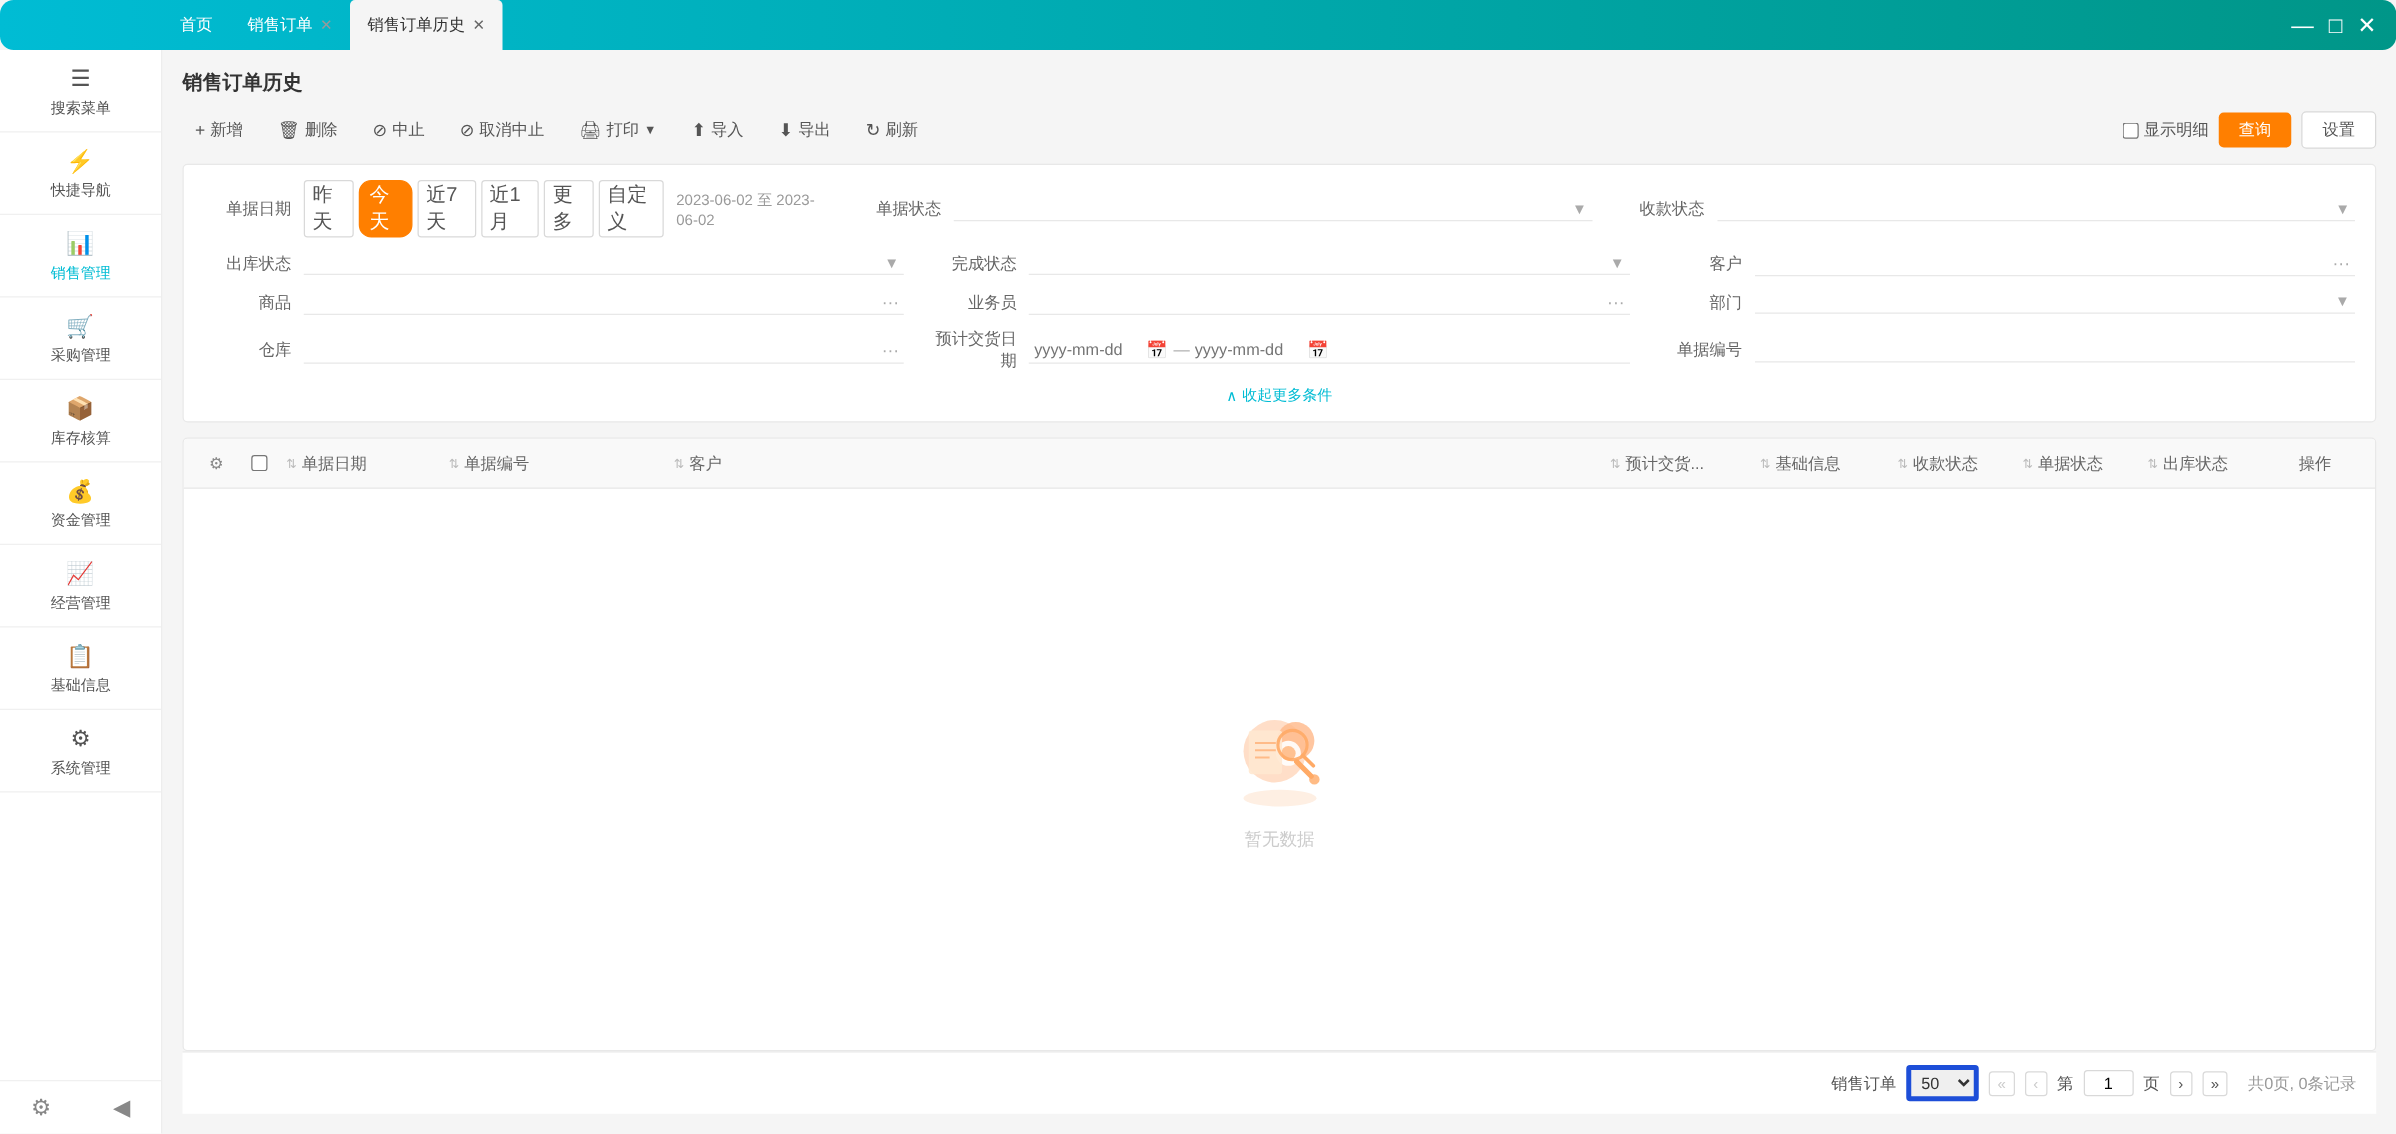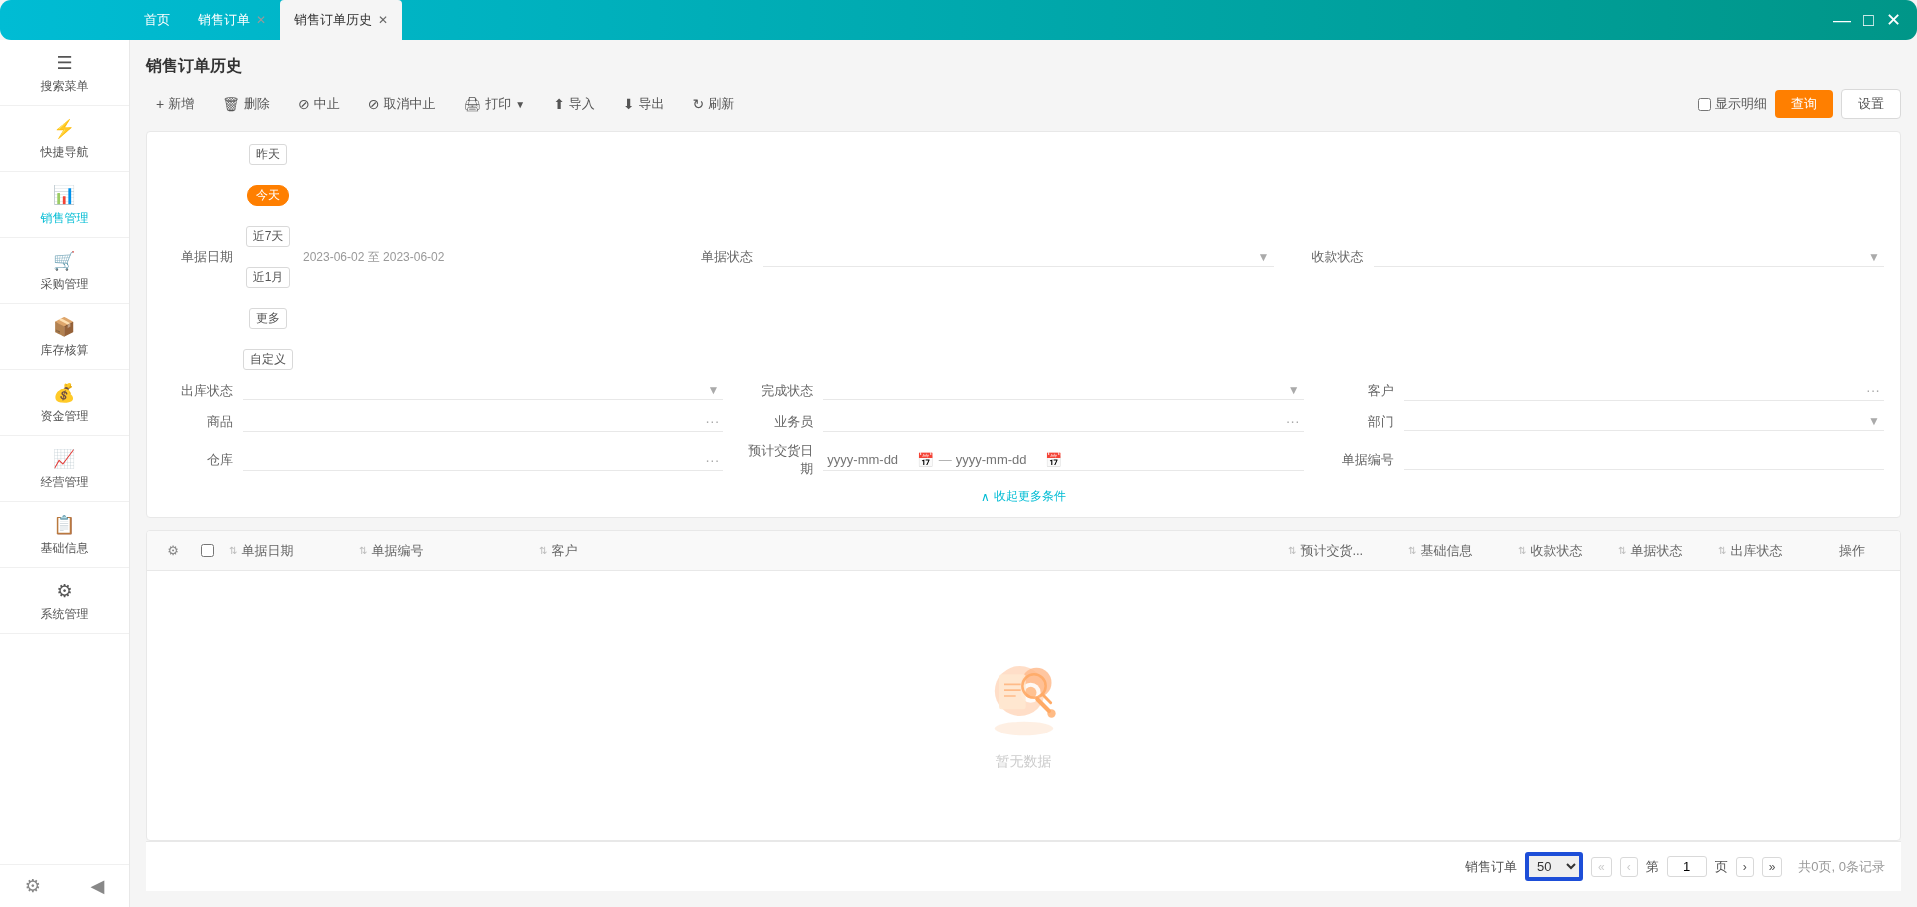--- a/index.html
+++ b/index.html
@@ -186,23 +186,22 @@
     .filter-value {
       flex: 1;
       min-width: 0;
       display: flex;
       align-items: center;
       gap: 6px;
     }
     .date-quick-btns {
       display: flex;
       align-items: center;
-      gap: 20px;
-      font-size: 12px;
-      flex-direction: column;
+      gap: 4px;
+      font-size: 16px;
     }
     .date-btn {
       padding: 1px 6px;
       border: 1px solid #d9d9d9;
       border-radius: 3px;
       cursor: pointer;
       color: #555;
       background: #fff;
     }
     .date-btn.active {

